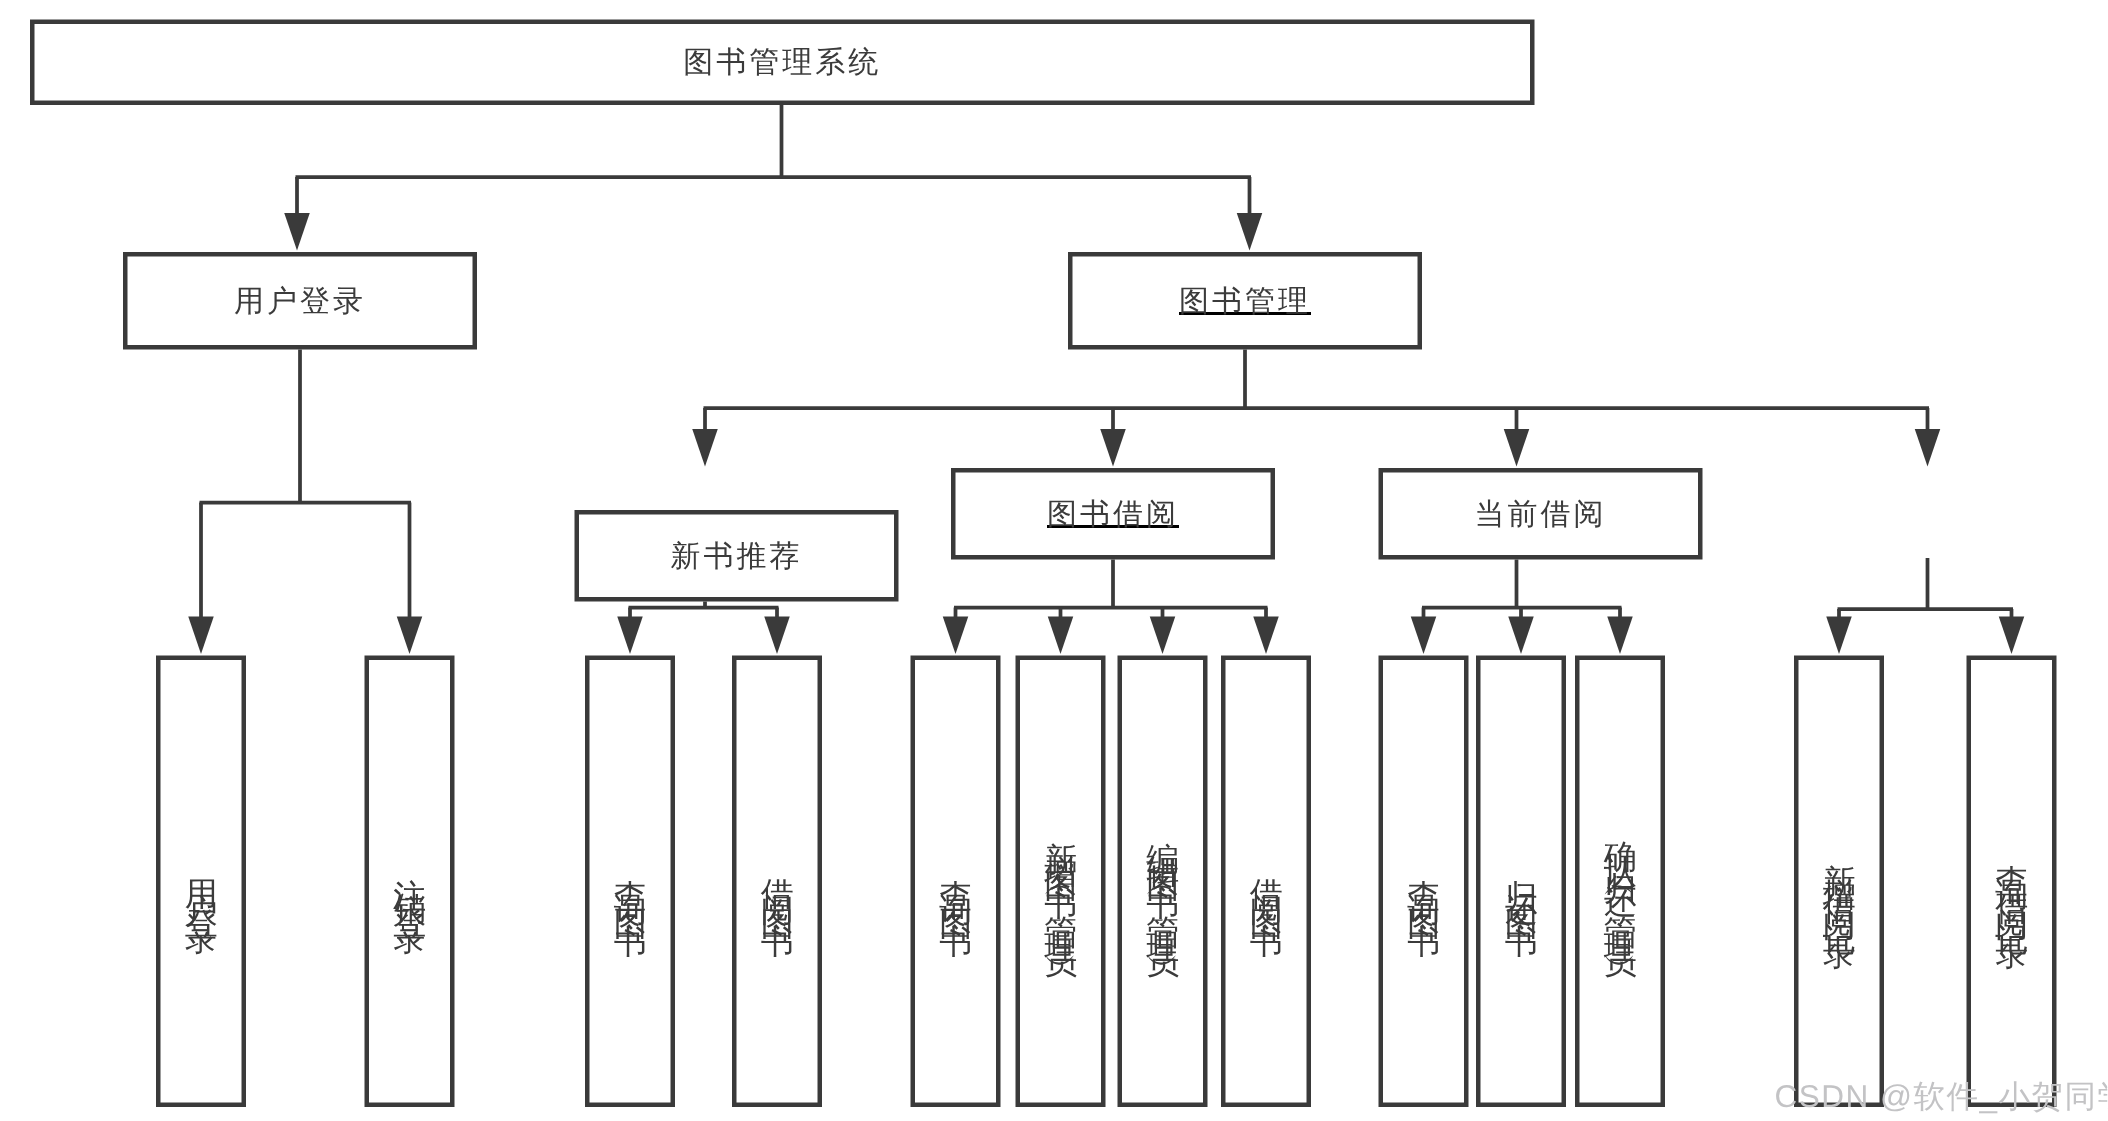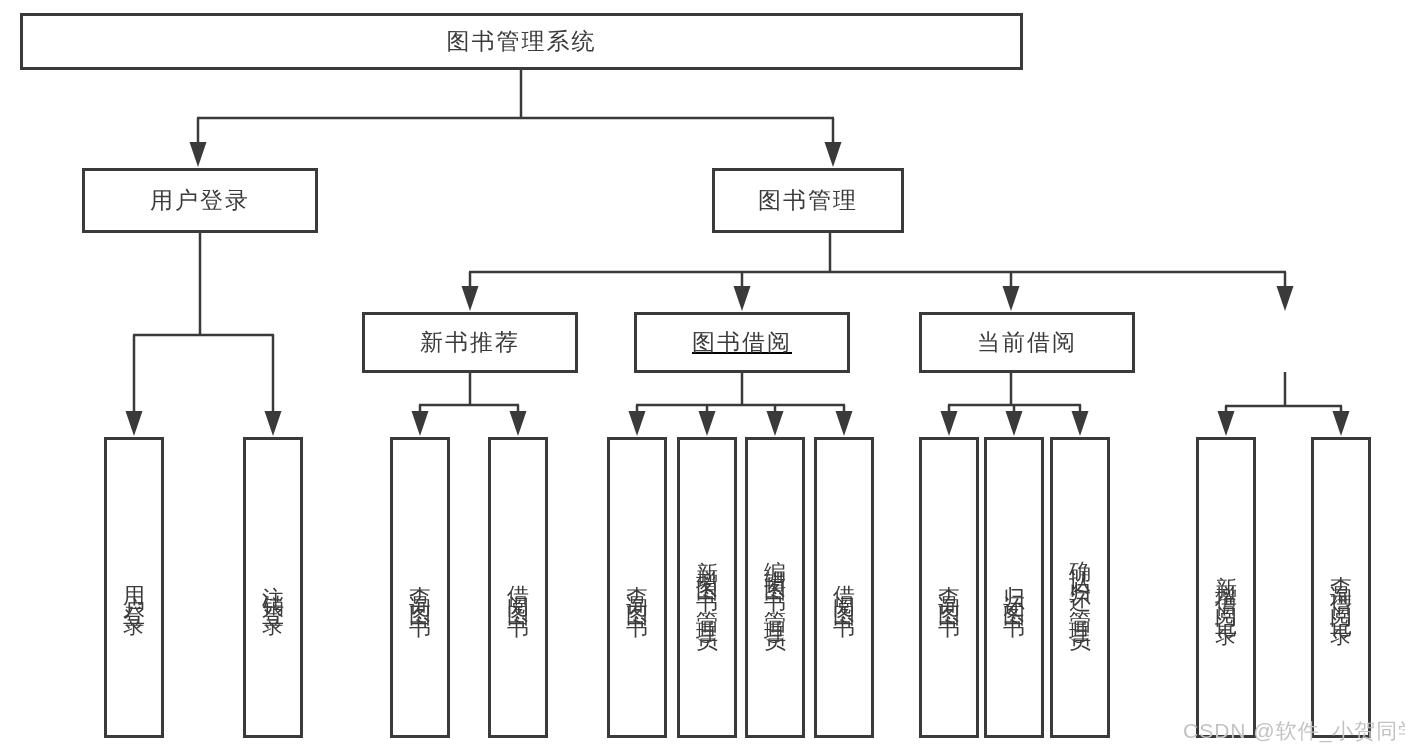--- a/index.html
+++ b/index.html
@@ -20,43 +20,43 @@
   .node {
     position: absolute;
     box-sizing: border-box;
     border: 3px solid #3a3a3a;
     background: #ffffff;
     display: flex;
     align-items: center;
     justify-content: center;
   }
   .hlabel {
-    font-size: 23px;
+    font-size: 20px;
     color: #3b3b3b;
     letter-spacing: 2px;
     white-space: nowrap;
   }
   .leaf {
     width: 60px;
     height: 301px;
   }
   .vlabel {
     writing-mode: vertical-rl;
     text-orientation: mixed;
     font-size: 22px;
     color: #3b3b3b;
     letter-spacing: 10px;
     line-height: 1.1;
   }
   
   .root-box   { left: 20px;  top: 13px;  width: 1003px; height: 57px; }
   .l2-a       { left: 82px;  top: 168px; width: 236px;  height: 65px; }
-  .l2-b       { left: 712px; top: 168px; width: 192px;  height: 65px; }
+  .l2-b       { left: 712px; top: 168px; width: 236px;  height: 65px; text-decoration: underline; }
   .l3         { top: 312px;  width: 216px; height: 61px; }
-  .l3-1 { left: 362px; }
+  .l3-1 { left: 383px; margin-top: 28px; }
   .l3-2 { left: 634px; text-decoration: underline; }
   .l3-3 { left: 903px; margin-left: 16px; }
   .l3-4 { left: 1177px; }
   .leaf { top: 437px; }
   .lf-a1 { left: 104px; }
   .lf-a2 { left: 243px; }
   .lf-b1 { left: 390px; }
   .lf-b2 { left: 488px; }
   .lf-c1 { left: 607px; }
   .lf-c2 { left: 677px; }

